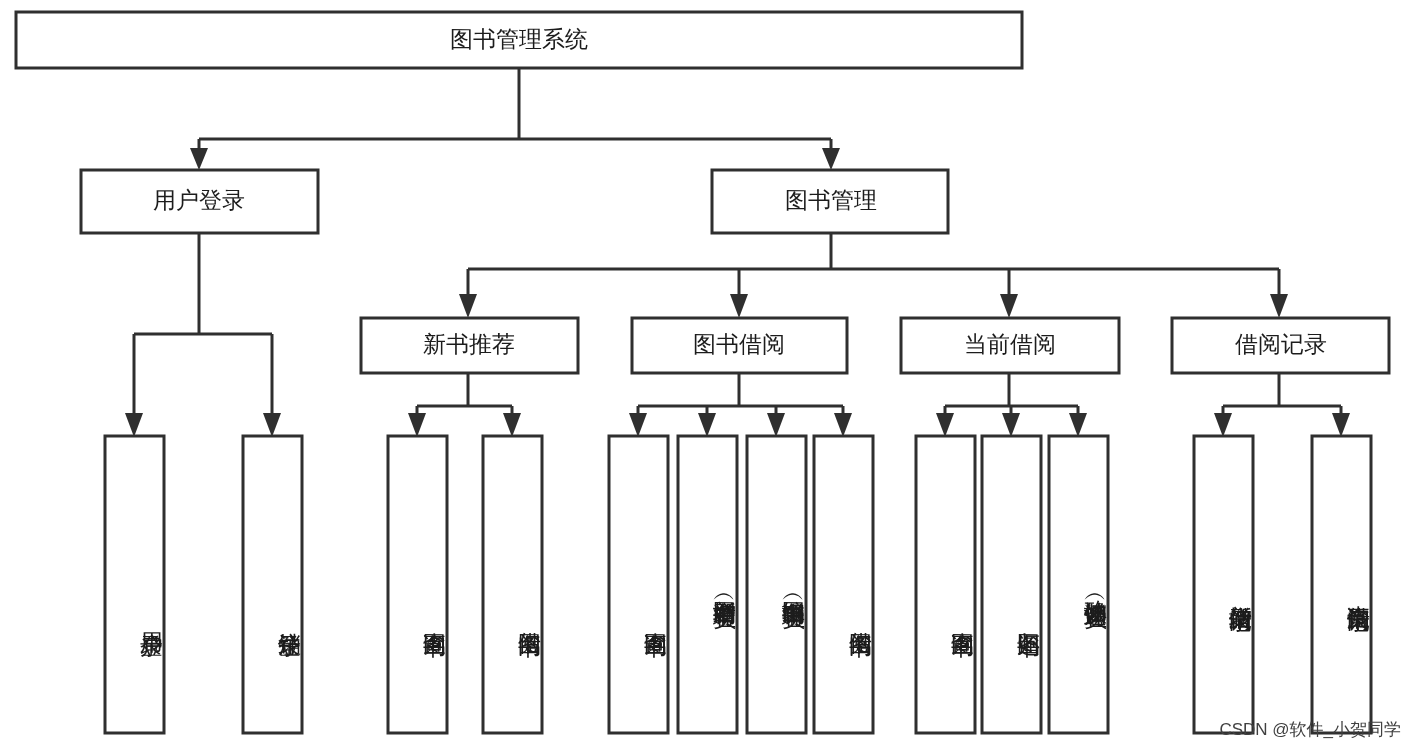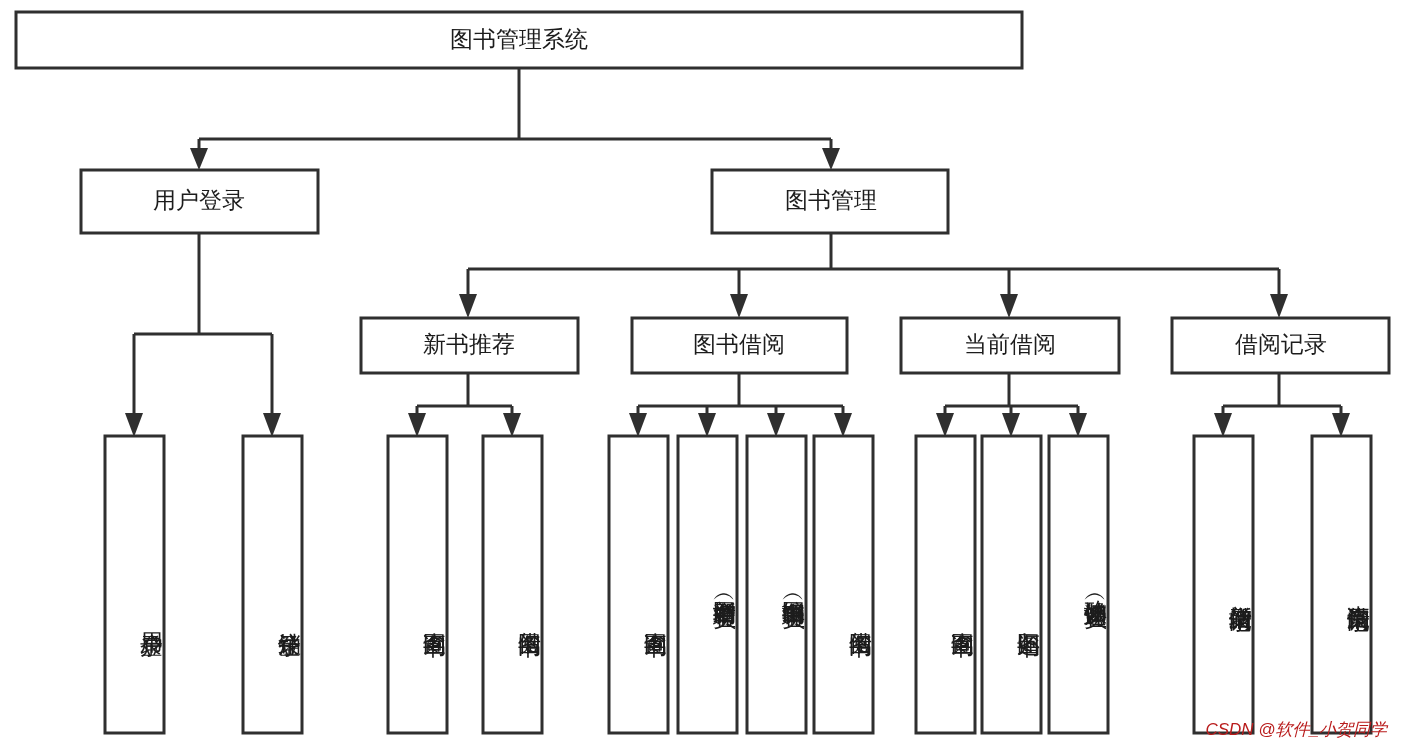--- a/index.html
+++ b/index.html
@@ -57,27 +57,26 @@
     line-height: 1.10;
     color: #1c1c1c;
     writing-mode: vertical-rl;
     text-orientation: upright;
     letter-spacing: 1px;
     white-space: nowrap;
     pointer-events: none;
   }
   .watermark {
     position: absolute;
-    right: 18px;
+    right: 4px;
     bottom: 6px;
     font-family: "Liberation Sans", "DejaVu Sans", sans-serif;
     font-size: 17px;
-    color: #b91c1c;
+    color: #404040;
     white-space: nowrap;
-    font-style: italic;
   }
 </style>
 </head>
 <body>
 
 <div id="stage">
 
   <svg id="diagram" viewBox="0 0 1405 747">
 
     <g>

